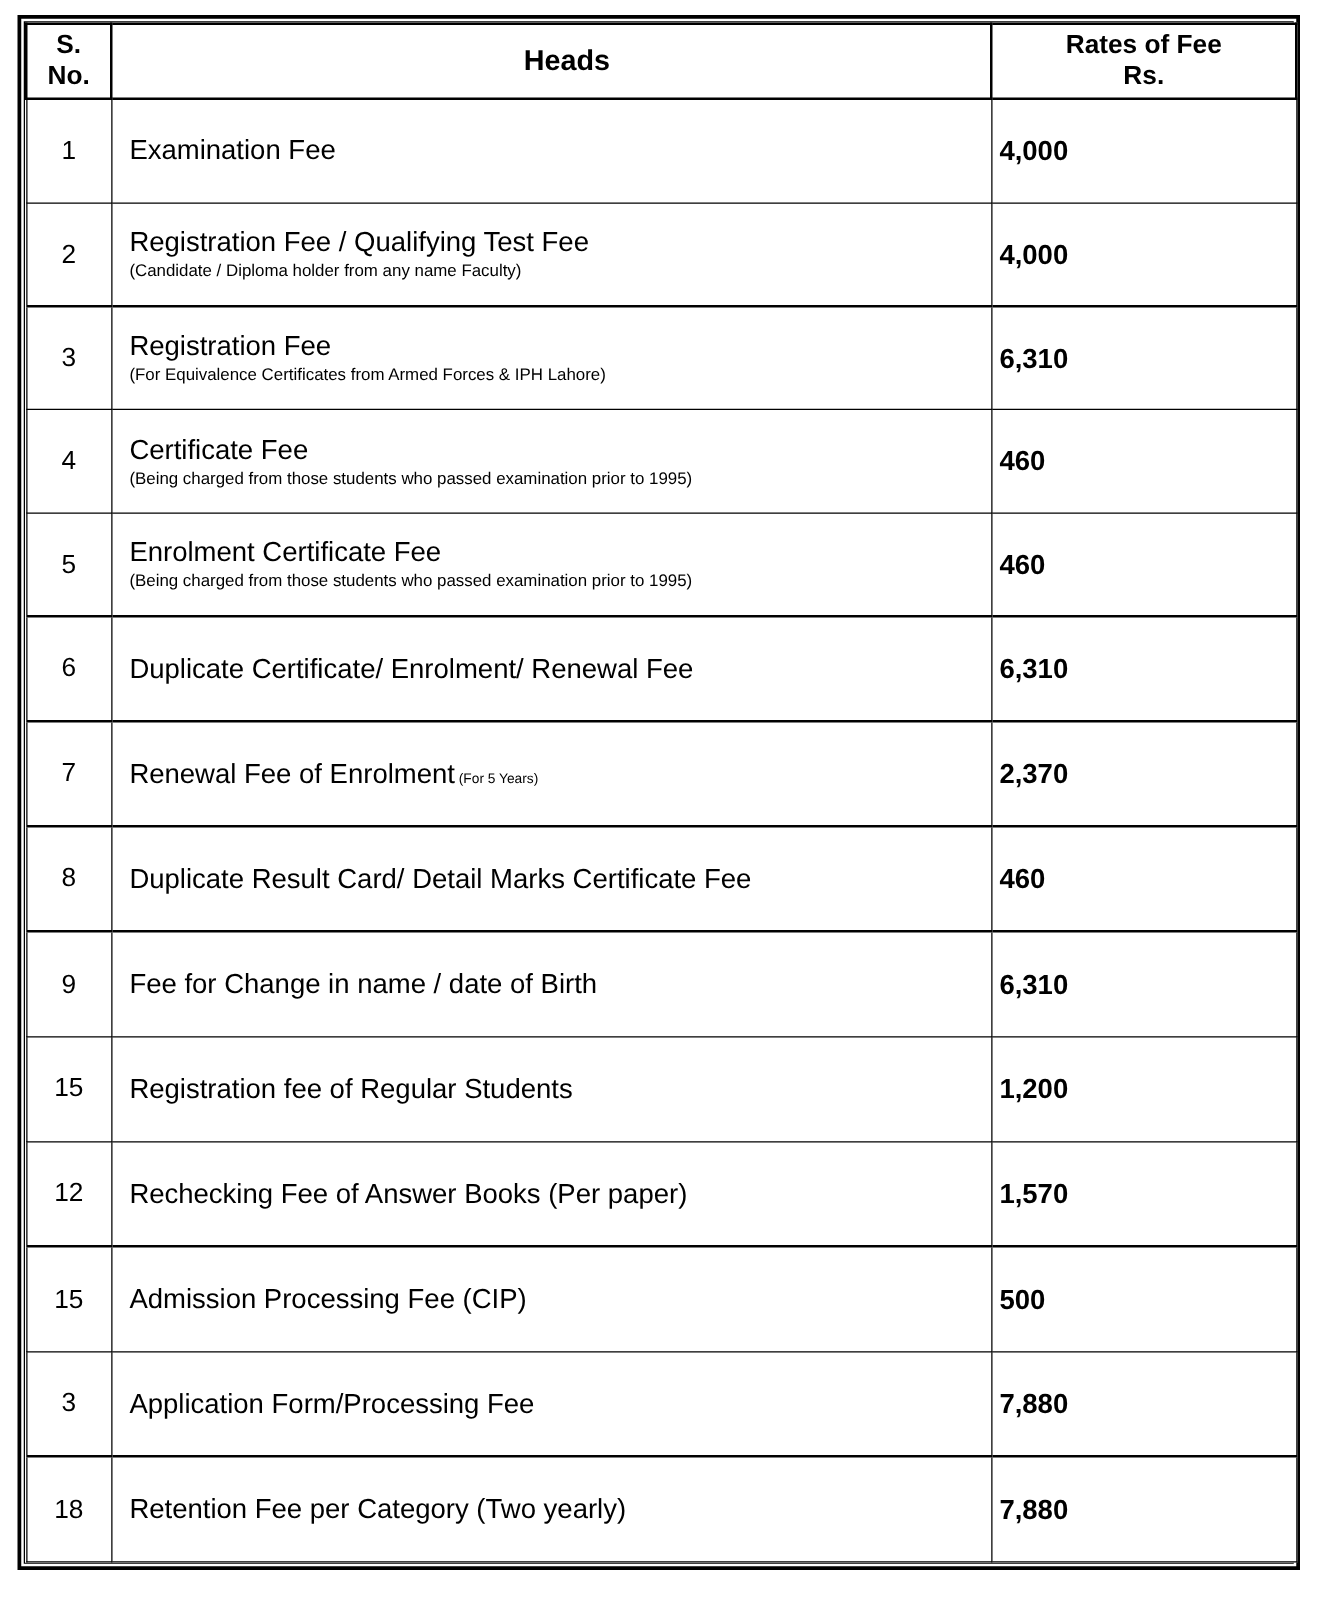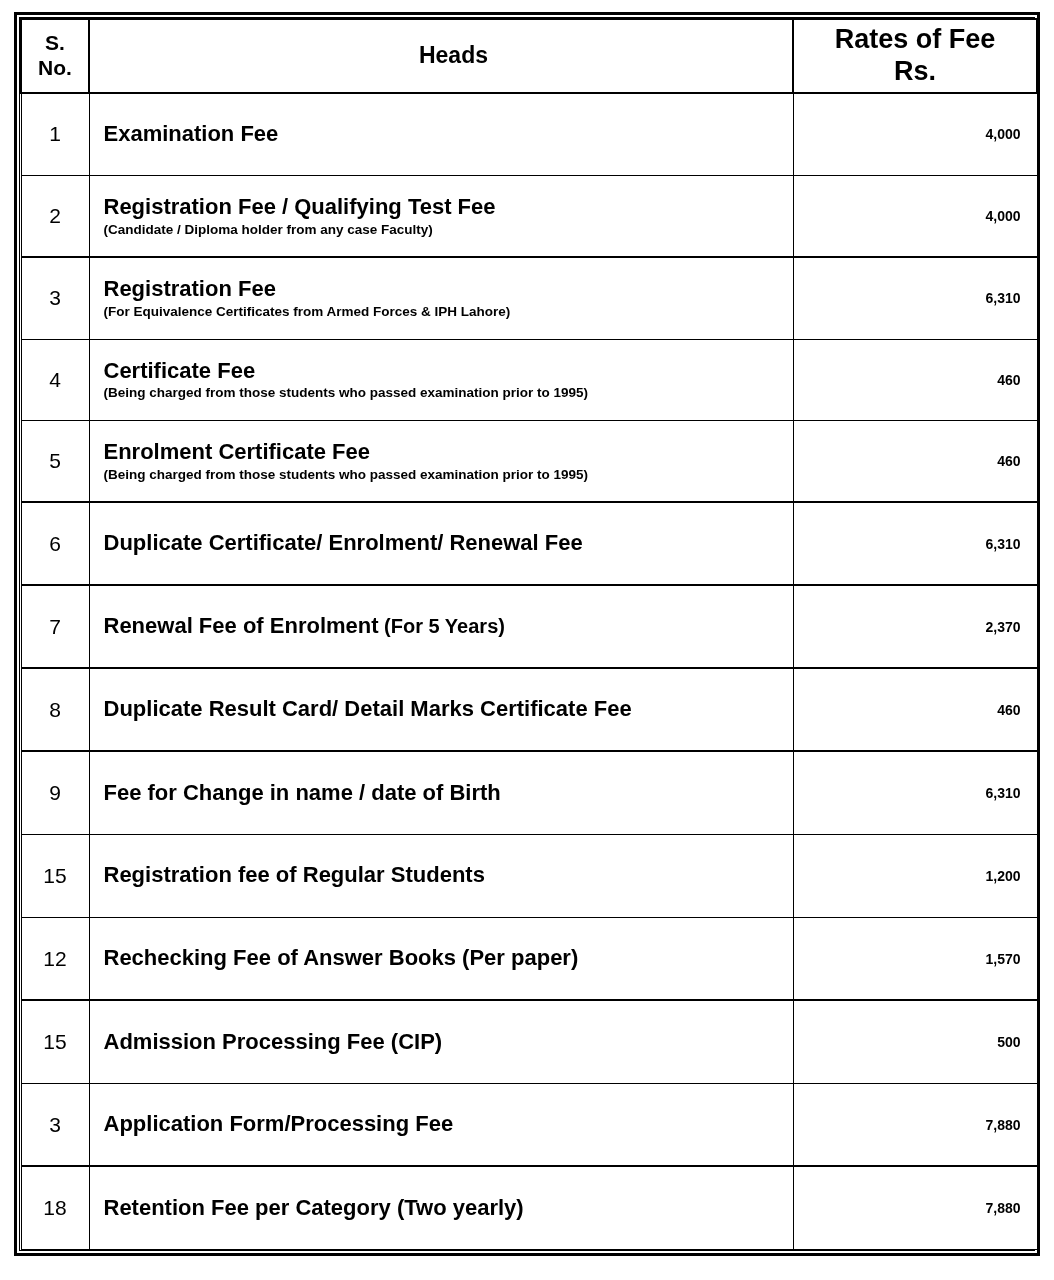--- a/index.html
+++ b/index.html
@@ -55,67 +55,65 @@
     padding: 4px 2px;
     vertical-align: middle;
     font-weight: bold;
     font-size: 22px;
     line-height: 1.18;
     text-align: center;
     background: #ffffff;
   }
   thead tr.header-row th.th-sno   { font-size: 21px; }
   thead tr.header-row th.th-heads { font-size: 23px; padding-left: 27px; }
-  thead tr.header-row th.th-rate  { font-size: 27px; }
+  thead tr.header-row th.th-rate  { font-size: 21px; }
   .hdr-line { display: block; }
 
   
   tbody td {
     border: 1px solid #000000;
     background: #ffffff;
     vertical-align: middle;
     box-sizing: border-box;
-    font-weight: bold;
   }
   tbody tr.thick-top > td { border-top-width: 2px; }
 
   td.cell-sno {
     text-align: center;
     font-size: 21px;
     font-weight: normal;
     padding: 2px 2px;
   }
   td.cell-head {
     text-align: left;
     padding: 3px 10px 3px 14px;
   }
   td.cell-rate {
-    text-align: right;
-    font-size: 14px;
+    font-size: 22px;
     font-weight: bold;
     padding: 3px 16px 3px 6px;
     white-space: nowrap;
   }
 
   .head-main {
     font-size: 22px;
     line-height: 1.22;
     display: block;
   }
   .head-main.wrapline {
     line-height: 1.30;
   }
   .head-sub {
     font-size: 13.5px;
     line-height: 1.25;
     display: block;
     margin-top: 1px;
   }
   .head-inline-sub {
-    font-size: 20px;
+    font-size: 11px;
   }
   .head-sub:empty,
   .head-inline-sub:empty { display: none; }
 
   
   tr.h-single  > td { height: 62px; }
   tr.h-sub     > td { height: 61px; }
   tr.h-double  > td { height: 69px; }
 </style>
 </head>
@@ -147,21 +145,21 @@
             <td class="cell-sno">1</td>
             <td class="cell-head">
               <span class="head-main">Examination Fee</span>
             </td>
             <td class="cell-rate">4,000</td>
           </tr>
           <tr class="h-sub">
             <td class="cell-sno">2</td>
             <td class="cell-head">
               <span class="head-main">Registration Fee / Qualifying Test Fee</span>
-              <span class="head-sub">(Candidate / Diploma holder from any case Faculty)</span>
+              <span class="head-sub">(Candidate / Diploma holder from any name Faculty)</span>
             </td>
             <td class="cell-rate">4,000</td>
           </tr>
           <tr class="h-sub thick-top">
             <td class="cell-sno">3</td>
             <td class="cell-head">
               <span class="head-main">Registration Fee</span>
               <span class="head-sub">(For Equivalence Certificates from Armed Forces &amp; IPH Lahore)</span>
             </td>
             <td class="cell-rate">6,310</td>

